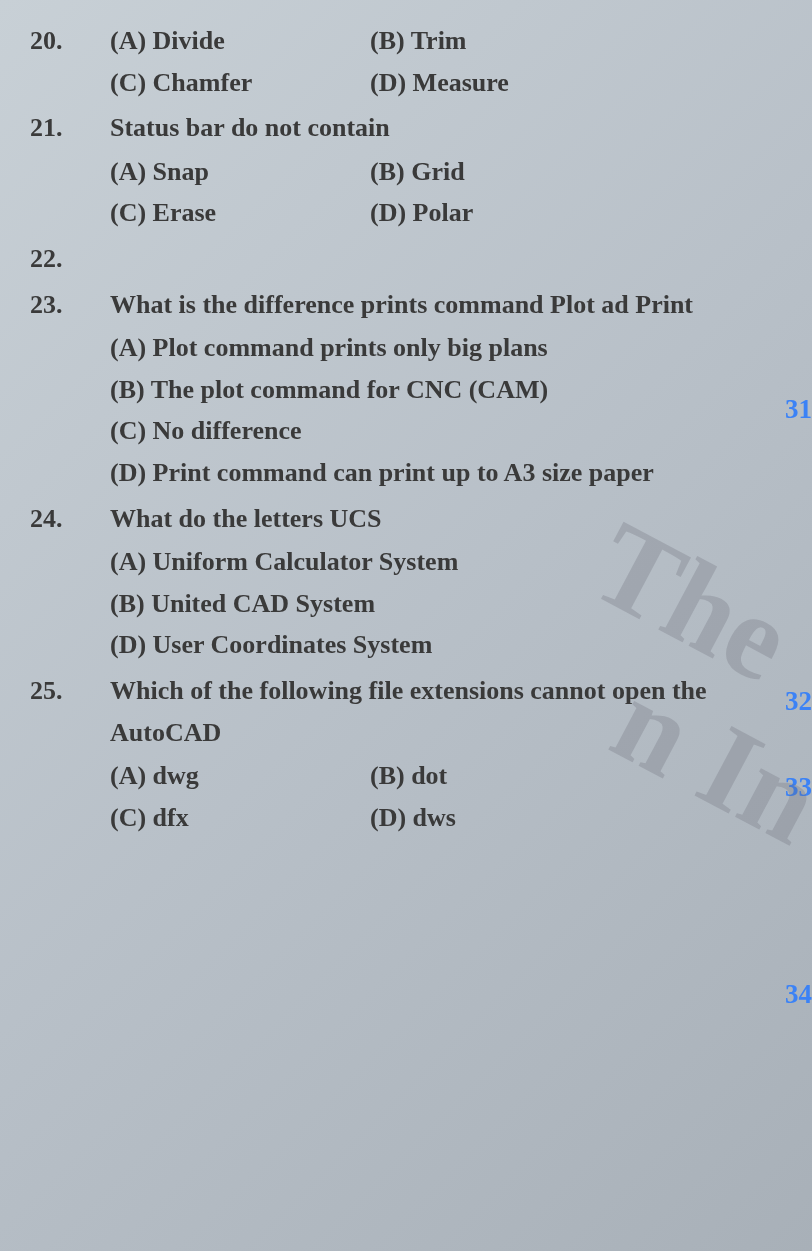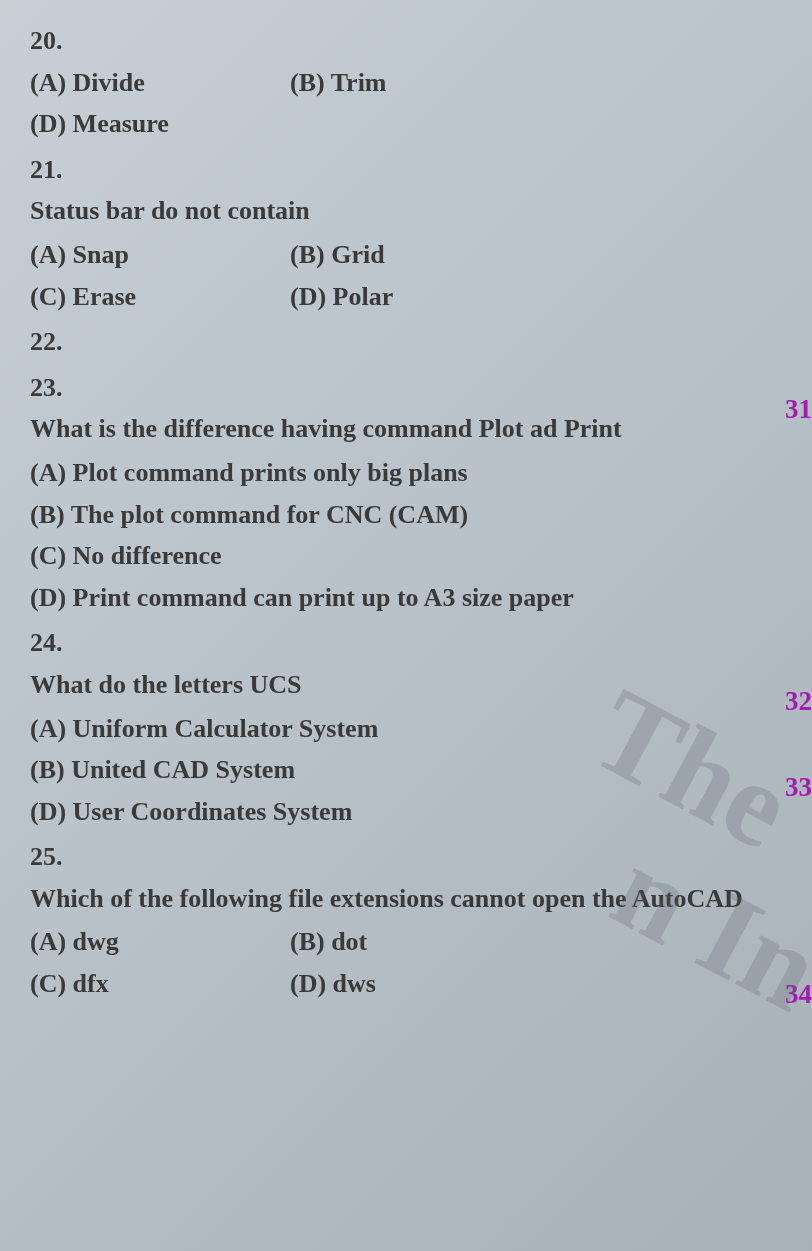--- a/index.html
+++ b/index.html
@@ -16,21 +16,20 @@
       overflow: hidden;
       position: relative;
     }
     .page {
       padding: 20px 0 0 30px;
       position: relative;
     }
     .question {
       display: flex;
       margin-bottom: 4px;
-      flex-direction: column;
     }
     .qnum {
       width: 80px;
       flex-shrink: 0;
     }
     .qbody {
       flex: 1;
     }
     .qtext {
       margin-bottom: 2px;
@@ -44,21 +43,21 @@
       width: 260px;
     }
     .options-stack .option {
       width: auto;
       display: block;
     }
     .margin-num {
       position: absolute;
       right: 0;
       font-size: 27px;
-      color: #a21caf;
+      color: #3b82f6;
     }
     .watermark1 {
       position: absolute;
       bottom: 140px;
       right: 20px;
       font-size: 120px;
       color: rgba(100, 100, 110, 0.25);
       transform: rotate(28deg);
       white-space: nowrap;
       pointer-events: none;
@@ -82,20 +81,21 @@
 <div class="page">
 
   <div class="question">
     <div class="qnum">20.</div>
     <div class="qbody">
       <div class="options-row">
         <div class="option">(A) Divide</div>
         <div class="option">(B) Trim</div>
       </div>
       <div class="options-row">
+        <div class="option">(C) Chamfer</div>
         <div class="option">(D) Measure</div>
       </div>
     </div>
   </div>
 
   <div class="question">
     <div class="qnum">21.</div>
     <div class="qbody">
       <div class="qtext">Status bar do not contain</div>
       <div class="options-row">
@@ -109,21 +109,21 @@
     </div>
   </div>
 
   <div class="question">
     <div class="qnum">22.</div>
   </div>
 
   <div class="question">
     <div class="qnum">23.</div>
     <div class="qbody options-stack">
-      <div class="qtext">What is the difference having command Plot ad Print</div>
+      <div class="qtext">What is the difference prints command Plot ad Print</div>
       <div class="option">(A) Plot command prints only big plans</div>
       <div class="option">(B) The plot command for CNC (CAM)</div>
       <div class="option">(C) No difference</div>
       <div class="option">(D) Print command can print up to A3 size paper</div>
     </div>
   </div>
 
   <div class="question">
     <div class="qnum">24.</div>
     <div class="qbody options-stack">

